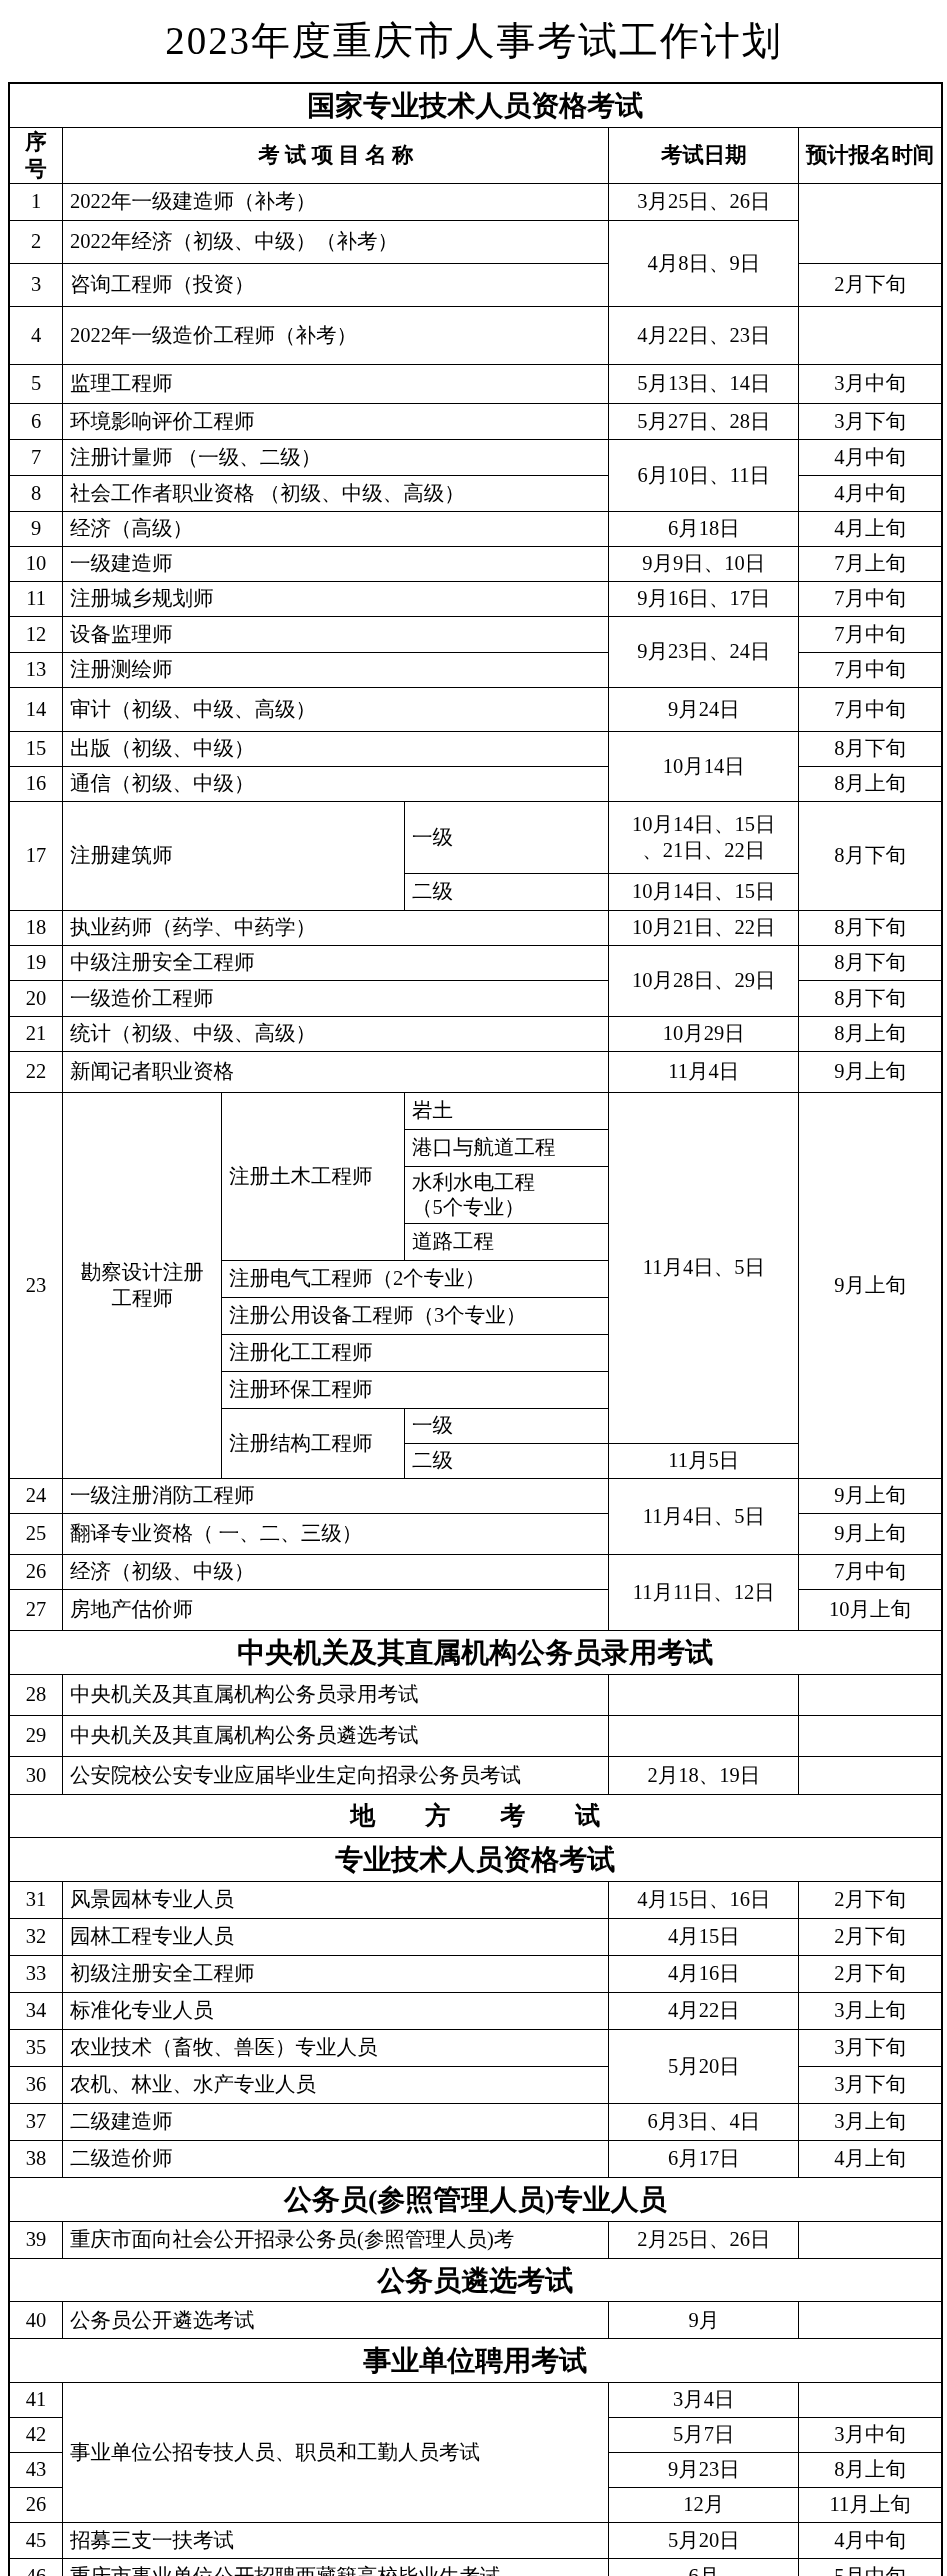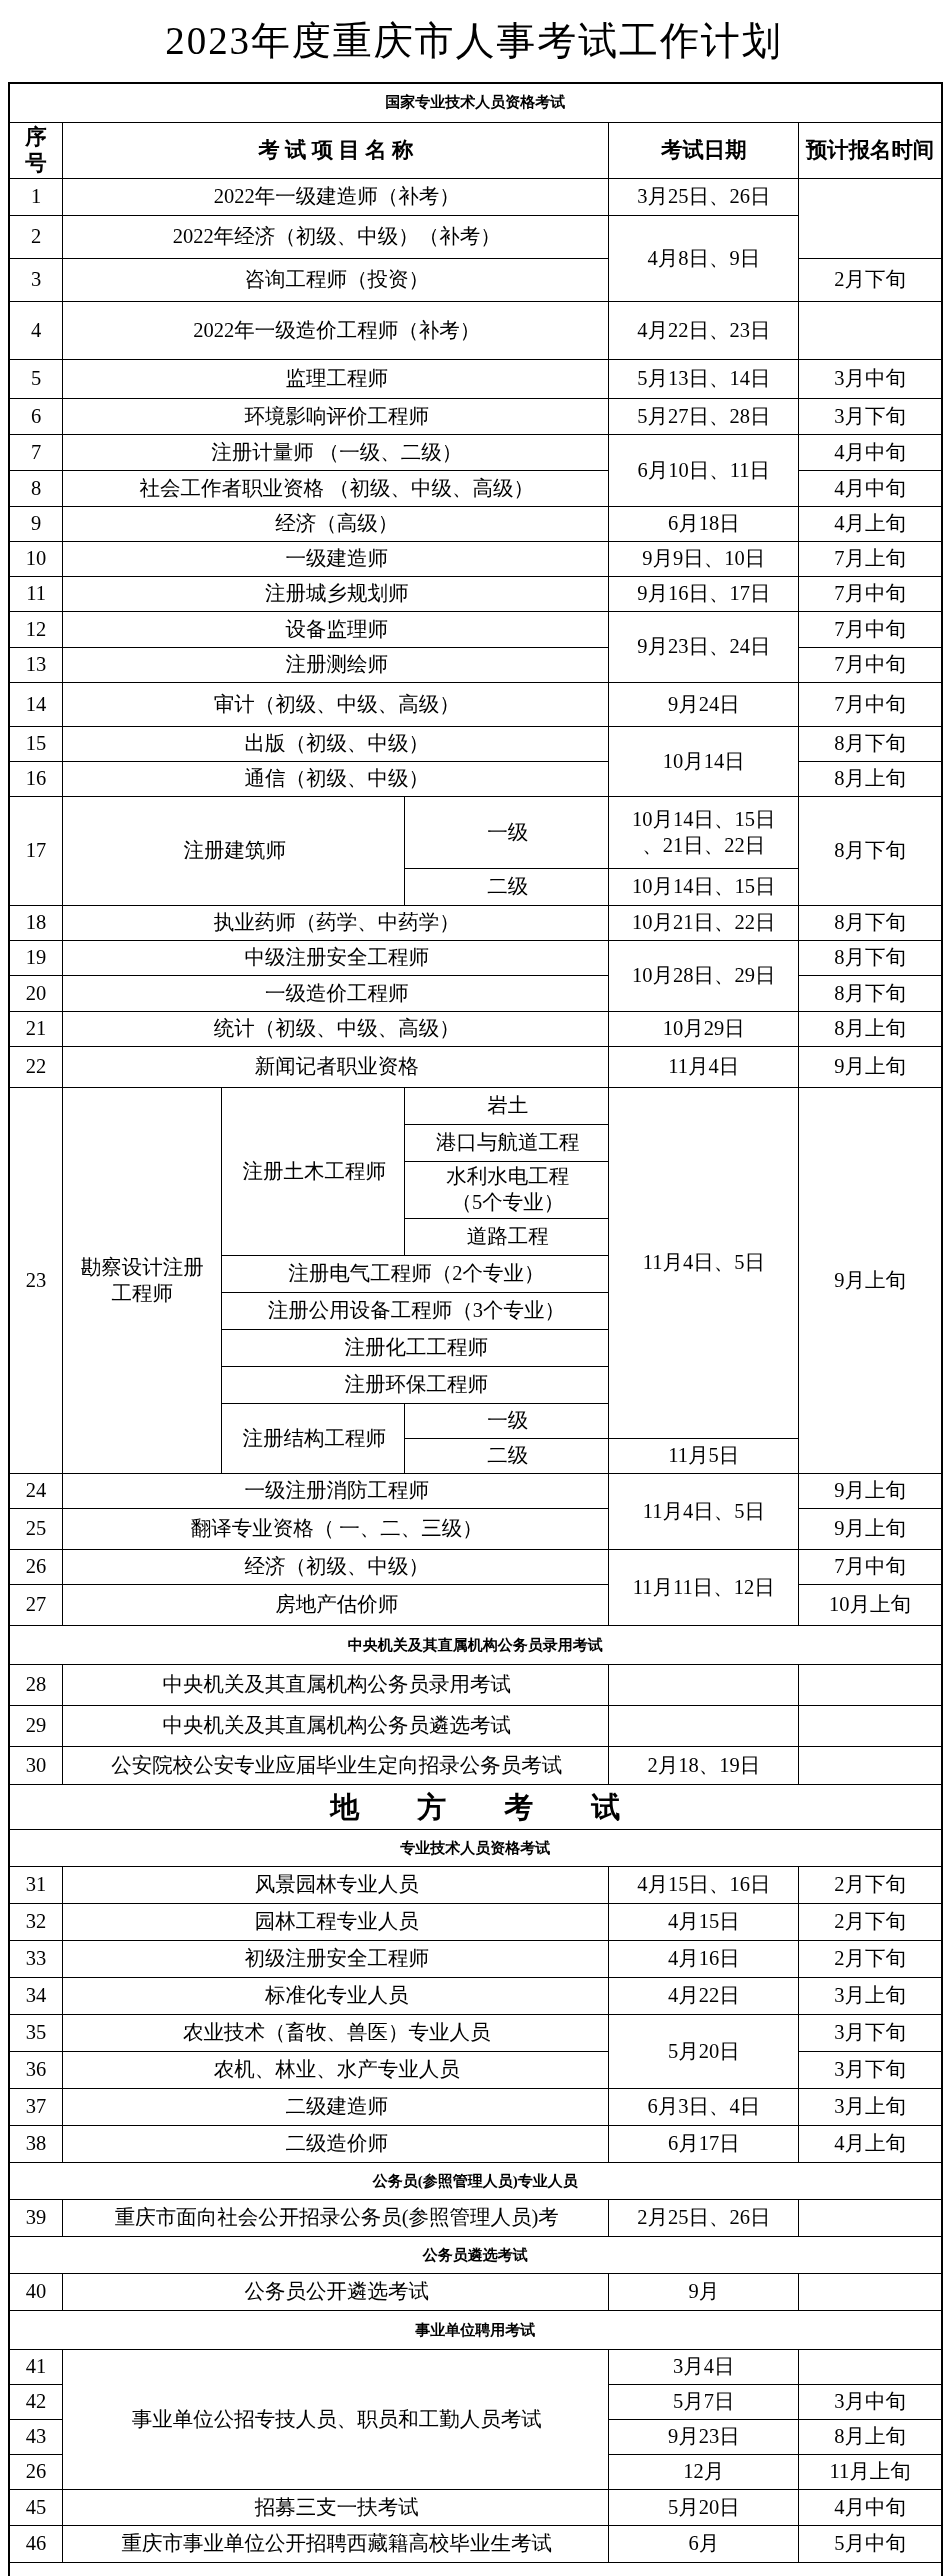--- a/index.html
+++ b/index.html
@@ -4,25 +4,25 @@
 <style>
   html,body{margin:0;padding:0;background:#fff;color:#000;}
   body{width:948px;font-family:"Liberation Serif","DejaVu Serif",serif;}
   .page{padding:0 7.8px;}
   .page-title{height:82px;display:flex;align-items:center;justify-content:center;
     font-size:39px;font-weight:normal;letter-spacing:1.9px;white-space:nowrap;}
   table.plan{border-collapse:collapse;width:932px;table-layout:fixed;border:2.9px solid #000;}
   td,th{border:1.9px solid #000;font-size:20.5px;padding:1px 4.9px;text-align:center;
     vertical-align:middle;overflow:hidden;line-height:1.25;}
   th{font-size:21.4px;font-weight:bold;}
-  td.L{text-align:center;padding-left:6.8px;}
+  td.L{text-align:left;padding-left:6.8px;}
   td.C{text-align:center;}
   .pre{white-space:pre-line;}
-  tr.sec td{font-weight:bold;font-size:15px;padding:3.9px 1.9px;}
-  tr.sec-big td{font-size:29px;}
+  tr.sec td{font-weight:bold;font-size:28px;padding:3.9px 1.9px;}
+  tr.sec-big td{font-size:25px;}
   td.note{text-align:left;font-size:20.5px;line-height:1.55;padding:8.8px 11.7px;word-break:break-all;}
 </style>
 </head>
 <body>
 
 <div class="page">
   <div class="page-title">2023年度重庆市人事考试工作计划</div>
   <table class="plan">
     <colgroup>
       <col style="width:54px">

